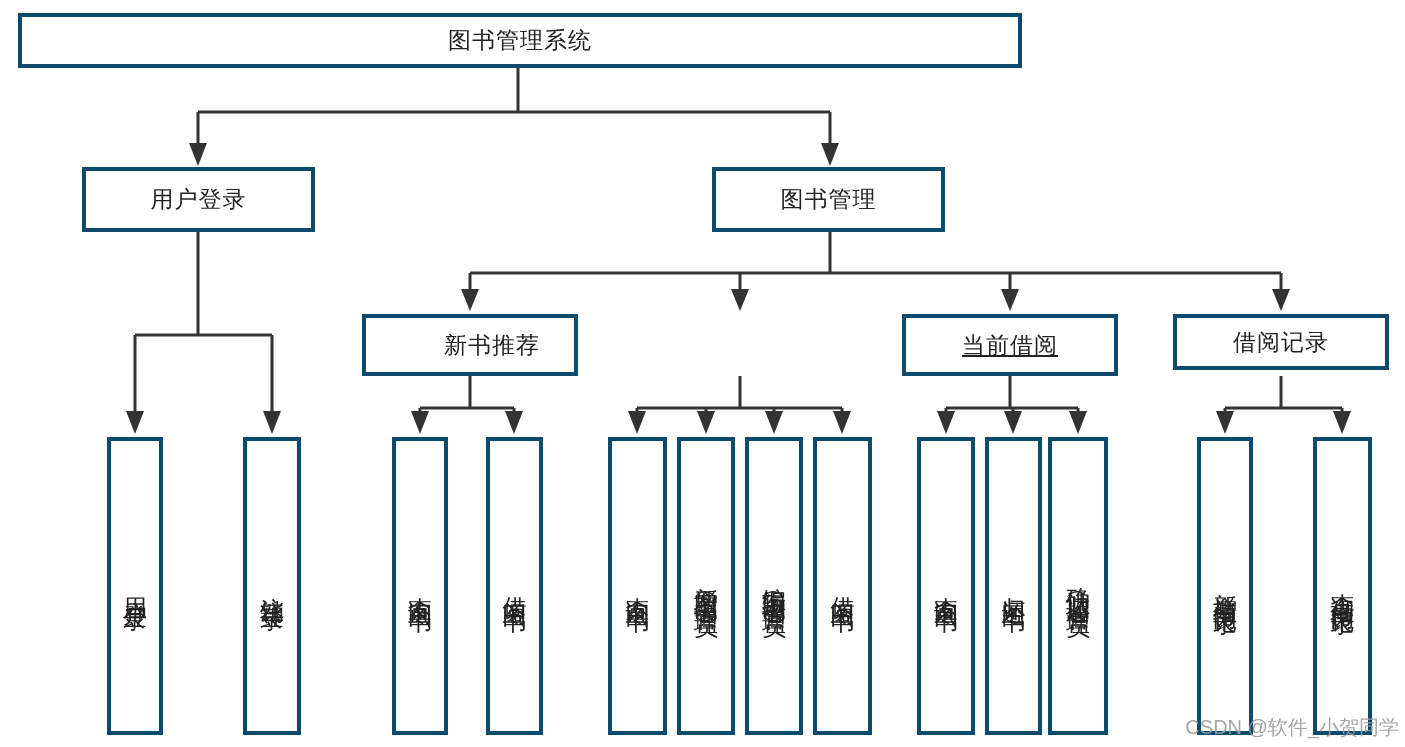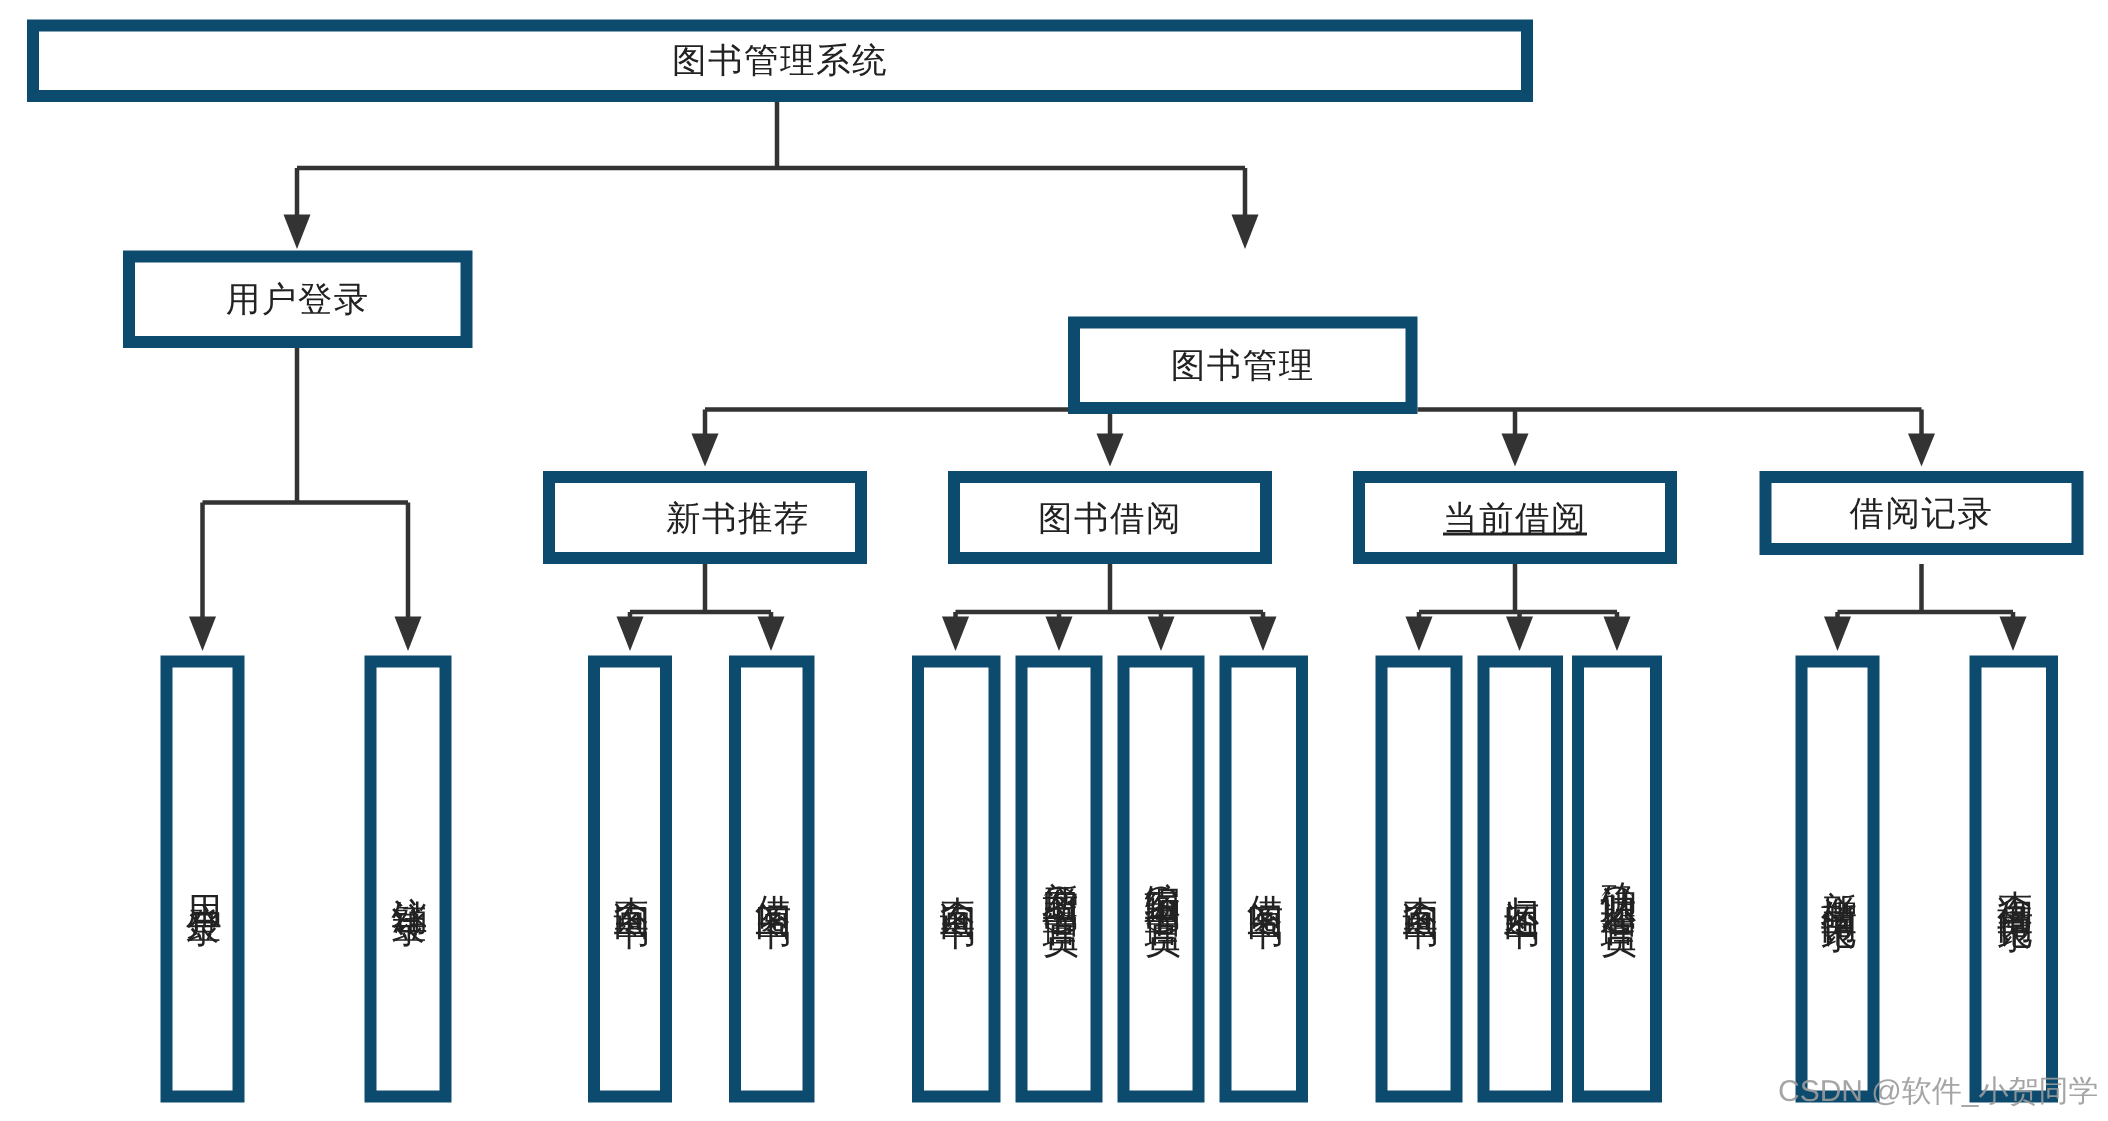--- a/index.html
+++ b/index.html
@@ -12,21 +12,21 @@
     font-family: "Liberation Sans", "DejaVu Sans", sans-serif;
   }
   .connectors {
     position: absolute;
     left: 0; top: 0;
     width: 1405px; height: 747px;
   }
   .box {
     position: absolute;
     box-sizing: border-box;
-    border: 8px solid #0c4a6e;
+    border: 4px solid #0c4a6e;
     background: #ffffff;
     display: flex;
     align-items: center;
     justify-content: center;
     color: #222222;
   }
   .box .lbl {
     font-size: 23px;
     letter-spacing: 1px;
     white-space: nowrap;
@@ -94,29 +94,26 @@
     </g>
   </svg>
 
   <div class="box" style="left:18px; top:13px; width:1004px; height:55px;">
     <span class="lbl">图书管理系统</span>
   </div>
 
   <div class="box" style="left:82px; top:167px; width:233px; height:65px;">
     <span class="lbl">用户登录</span>
   </div>
-  <div class="box" style="left:712px; top:167px; width:233px; height:65px;margin-top:44px;">
+  <div class="box" style="left:712px; top:167px; width:233px; height:65px;">
     <span class="lbl">图书管理</span>
   </div>
 
   <div class="box" style="left:362px; top:314px; width:216px; height:62px;padding-left:44px;">
     <span class="lbl">新书推荐</span>
-  </div>
-  <div class="box" style="left:632px; top:314px; width:216px; height:62px;">
-    <span class="lbl">图书借阅</span>
   </div>
   <div class="box" style="left:902px; top:314px; width:216px; height:62px;text-decoration:underline;">
     <span class="lbl">当前借阅</span>
   </div>
   <div class="box" style="left:1173px; top:314px; width:216px; height:56px;">
     <span class="lbl">借阅记录</span>
   </div>
 
   <div class="box vert" style="left:107px; top:437px; width:56px; height:298px;">
     <span class="lbl">用户登录</span>

